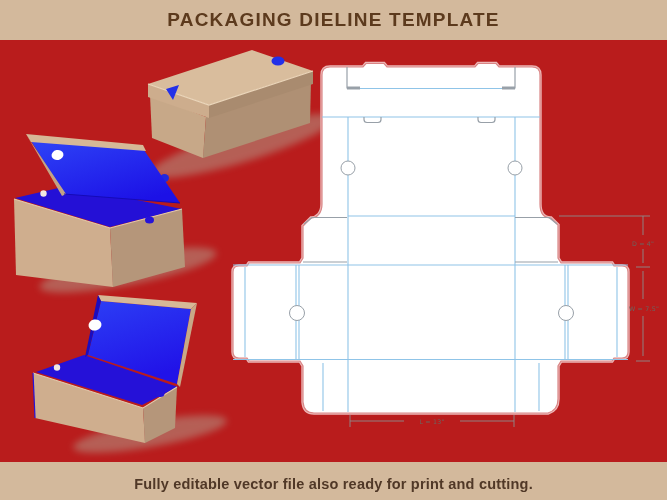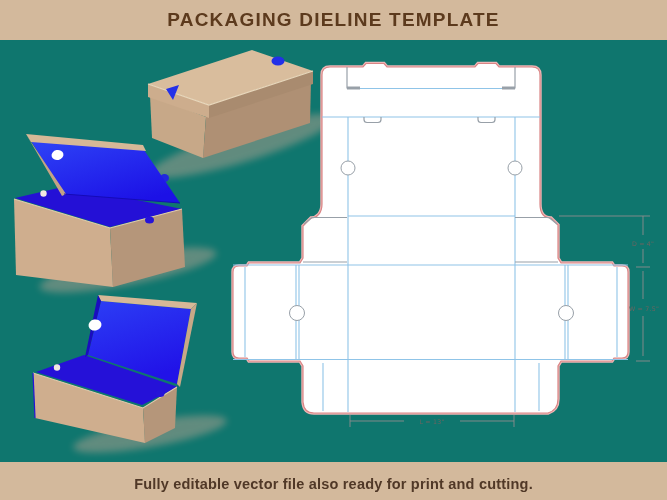--- a/index.html
+++ b/index.html
@@ -1,18 +1,18 @@
 <!DOCTYPE html>
 <html><head>
 <meta charset="utf-8">
 <style>
   html,body{margin:0;padding:0;background:#888;}
   .stage{
     position:relative;width:667px;height:500px;overflow:hidden;
-    background:#0f766e;
+    background:#b91c1c;
     font-family:"Liberation Sans", sans-serif;
   }
   .band{
     position:absolute;left:0;width:667px;background:#d3b99c;
     display:flex;align-items:center;justify-content:center;
   }
   .band.header{top:0;height:40px;}
   .band.footer{top:462px;height:44px;}
   .title-text{
     color:#5c3a1d;font-size:19px;font-weight:700;letter-spacing:1.2px;

